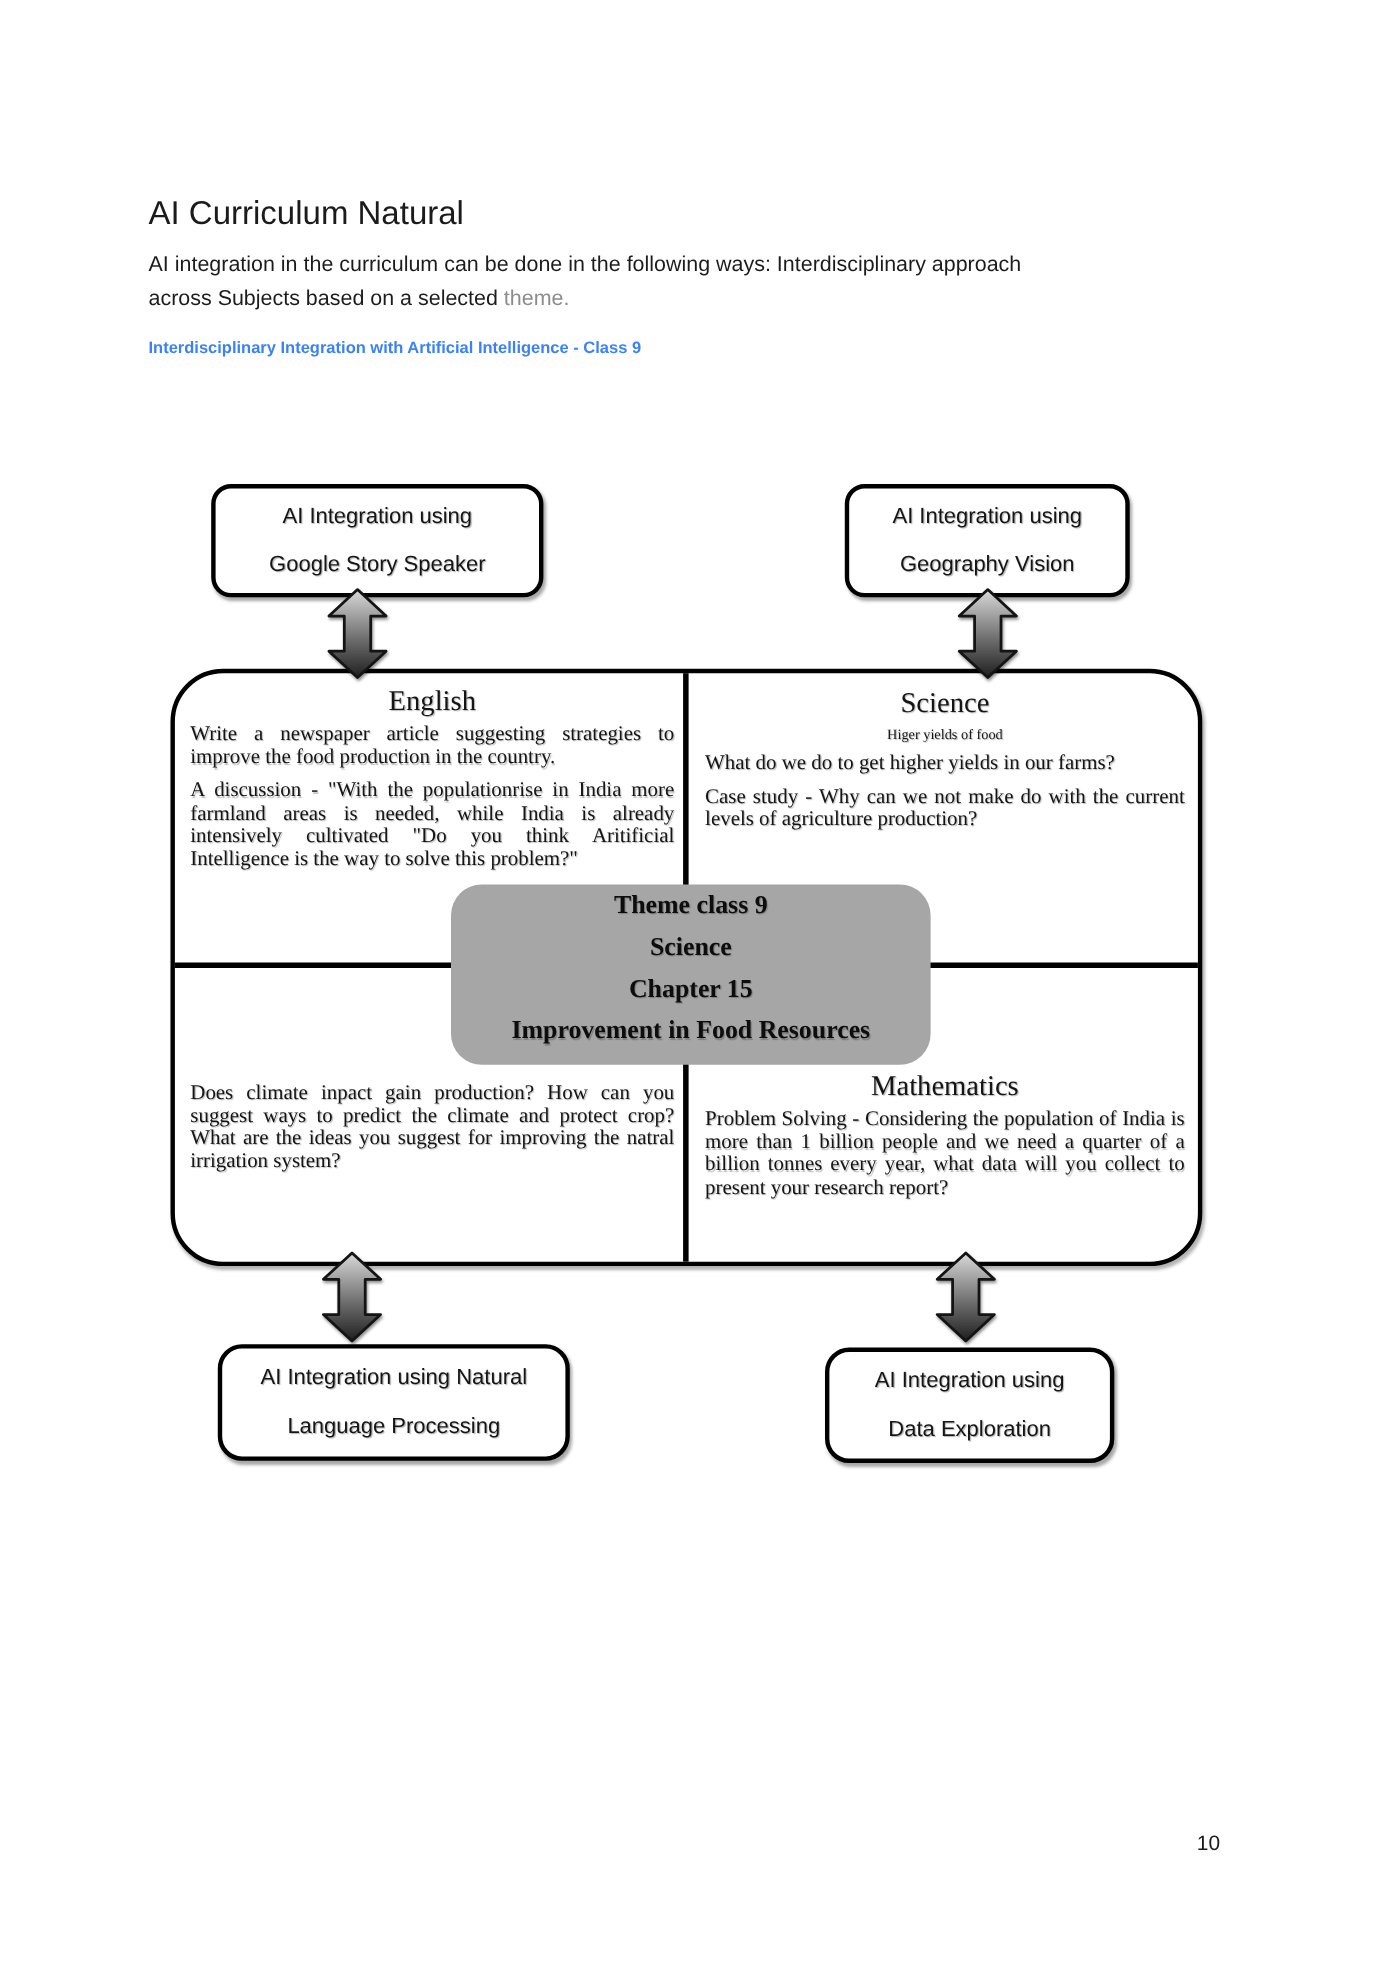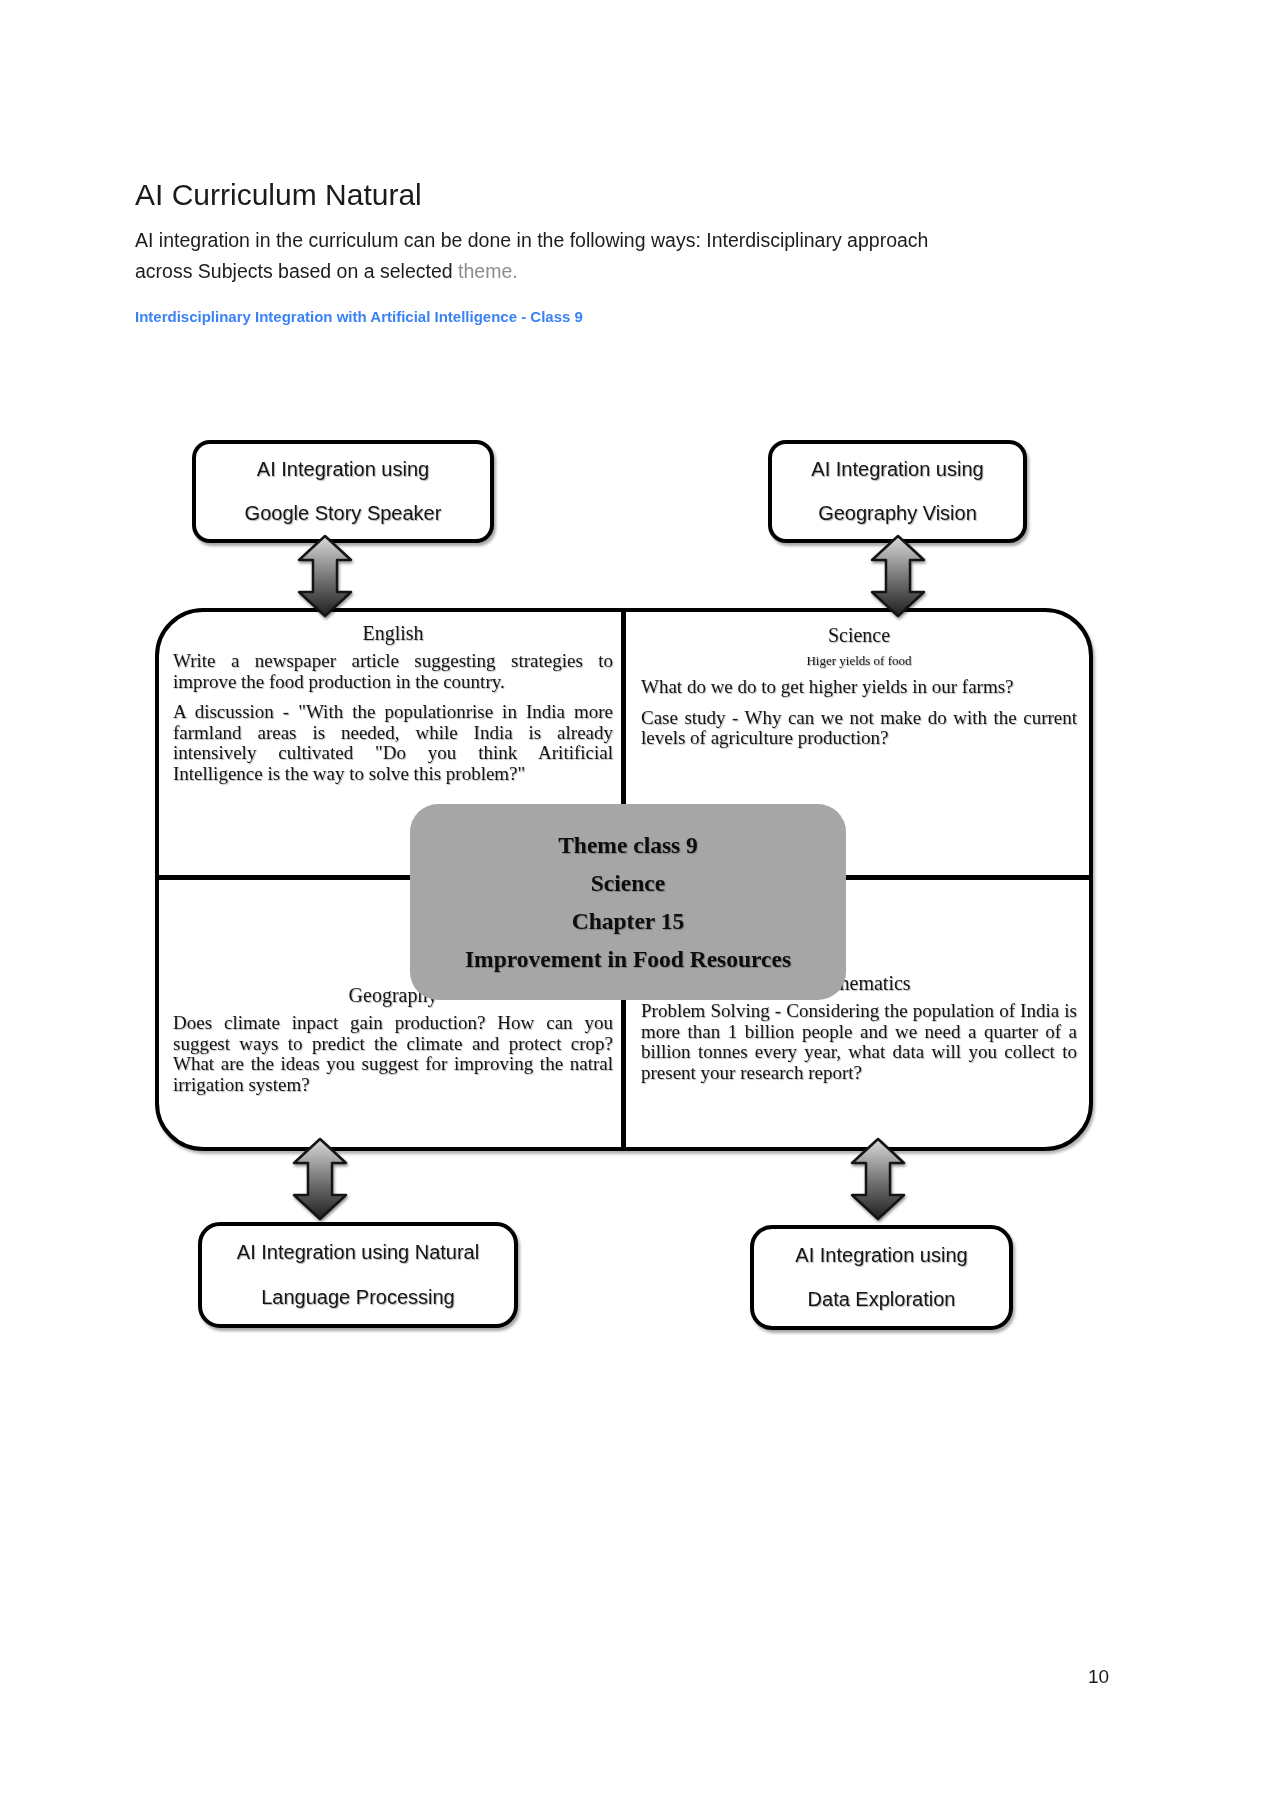--- a/index.html
+++ b/index.html
@@ -31,33 +31,33 @@
   .quad-container{
     left:155px;top:608px;width:930px;height:535px;
     border:4.5px solid #000;border-radius:48px;background:#fff;
     box-shadow:2px 3px 3px rgba(0,0,0,0.30);
   }
   .divider-v{position:absolute;left:462px;top:0;width:5px;height:100%;background:#000;}
   .divider-h{position:absolute;left:0;top:263px;width:100%;height:4.5px;background:#000;}
 
   .quadrant{position:absolute;font-family:"Liberation Serif","DejaVu Serif",serif;
     color:#151515;text-shadow:1px 1px 1px rgba(0,0,0,0.28);}
-  .quadrant h3{margin:0 0 6px 0;font-size:20px;font-weight:400;text-align:center;}
+  .quadrant h3{margin:0 0 6px 0;font-size:26px;font-weight:400;text-align:center;}
   .quadrant .subhead{margin:0 0 8px 0;font-size:13px;text-align:center;}
   .quadrant p{margin:0 0 10px 0;font-size:19px;line-height:20.5px;text-align:justify;}
   .q-english{left:14px;top:10px;width:440px;}
   .q-science{left:482px;top:12px;width:436px;}
   .q-geography{left:14px;top:372px;width:440px;}
   .q-mathematics{left:482px;top:360px;width:436px;}
 
   
   .theme-box{
-    left:251px;top:192px;width:436px;height:196px;
+    left:251px;top:192px;width:436px;height:164px;
     background:#a6a6a6;border-radius:28px;
-    display:flex;flex-direction:column;justify-content:center;align-items:center;
+    display:flex;flex-direction:column;justify-content:flex-start;align-items:center;
     font-family:"Liberation Serif","DejaVu Serif",serif;font-weight:700;
     font-size:23.5px;line-height:38px;color:#0d0d0d;text-align:center;
     text-shadow:1px 1px 1px rgba(0,0,0,0.25);
   }
 
   
   .dbl-arrow{position:absolute;filter:drop-shadow(1.5px 2px 1.5px rgba(0,0,0,0.45));}
   .arrow-tl{left:293px;top:534px;}
   .arrow-tr{left:866px;top:534px;}
   .arrow-bl{left:288px;top:1134px;}
@@ -95,21 +95,20 @@
   </div>
 
   <div class="quadrant q-science">
     <h3>Science</h3>
     <div class="subhead">Higer yields of food</div>
     <p>What do we do to get higher yields in our farms?</p>
     <p>Case study - Why can we not make do with the current levels of agriculture production?</p>
   </div>
 
   <div class="quadrant q-geography">
-    <h3>Geography</h3>
     <p>Does climate inpact gain production? How can you suggest ways to predict the climate and protect crop? What are the ideas you suggest for improving the natral irrigation system?</p>
   </div>
 
   <div class="quadrant q-mathematics">
     <h3>Mathematics</h3>
     <p>Problem Solving - Considering the population of India is more than 1 billion people and we need a quarter of a billion tonnes every year, what data will you collect to present your research report?</p>
   </div>
 
   <div class="theme-box abs">
     <span>Theme class 9</span>

